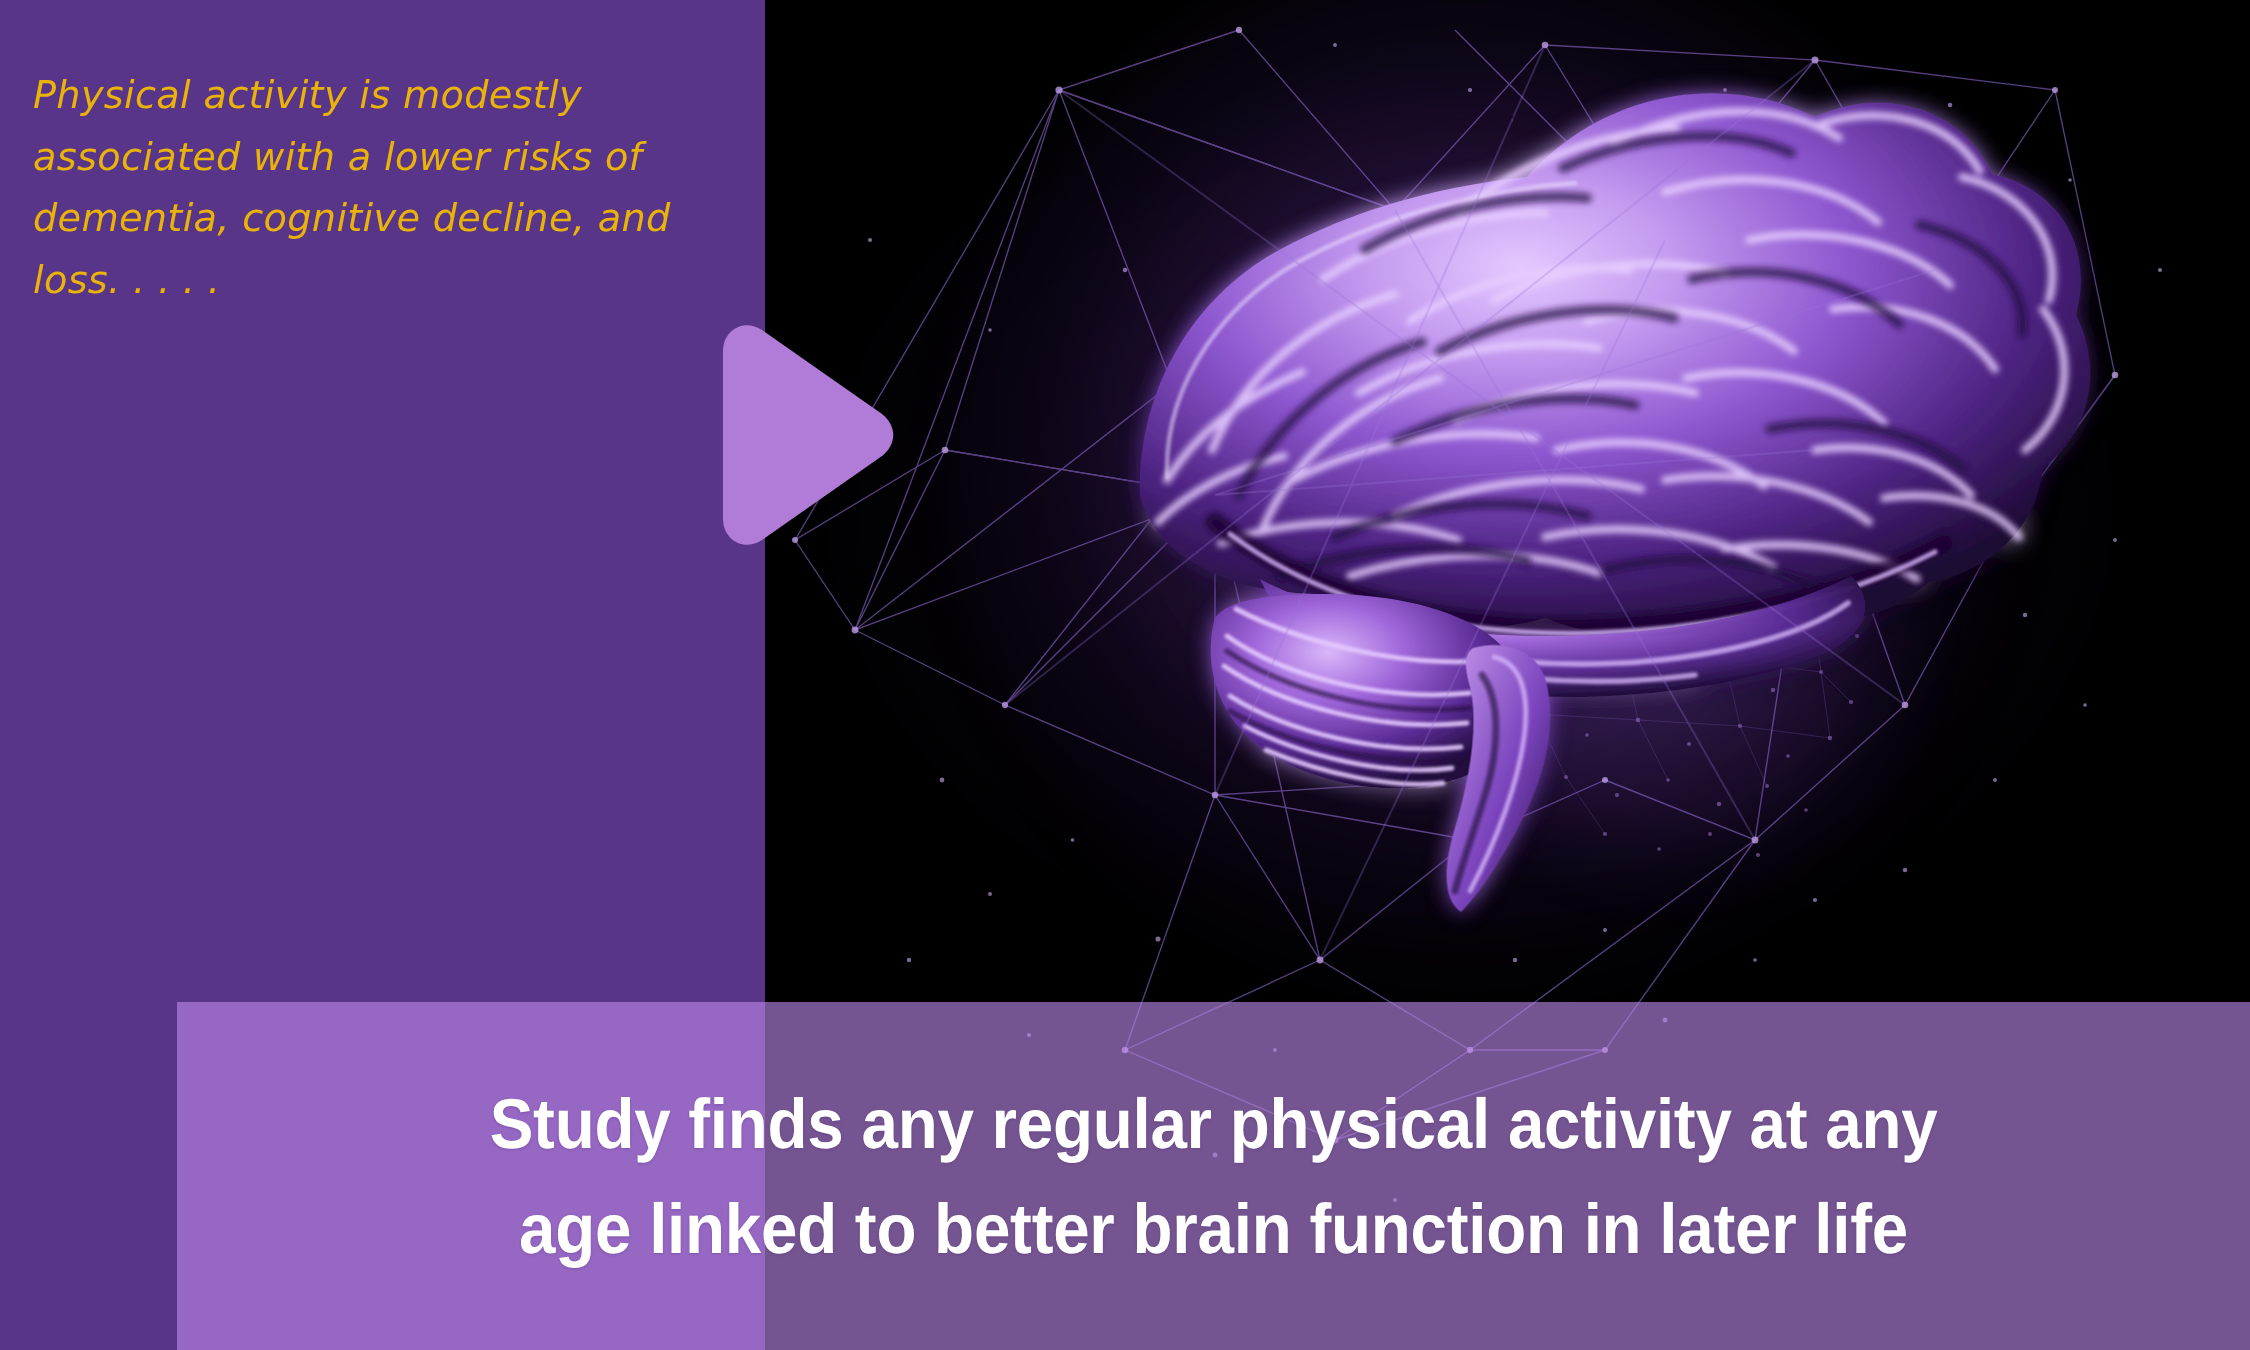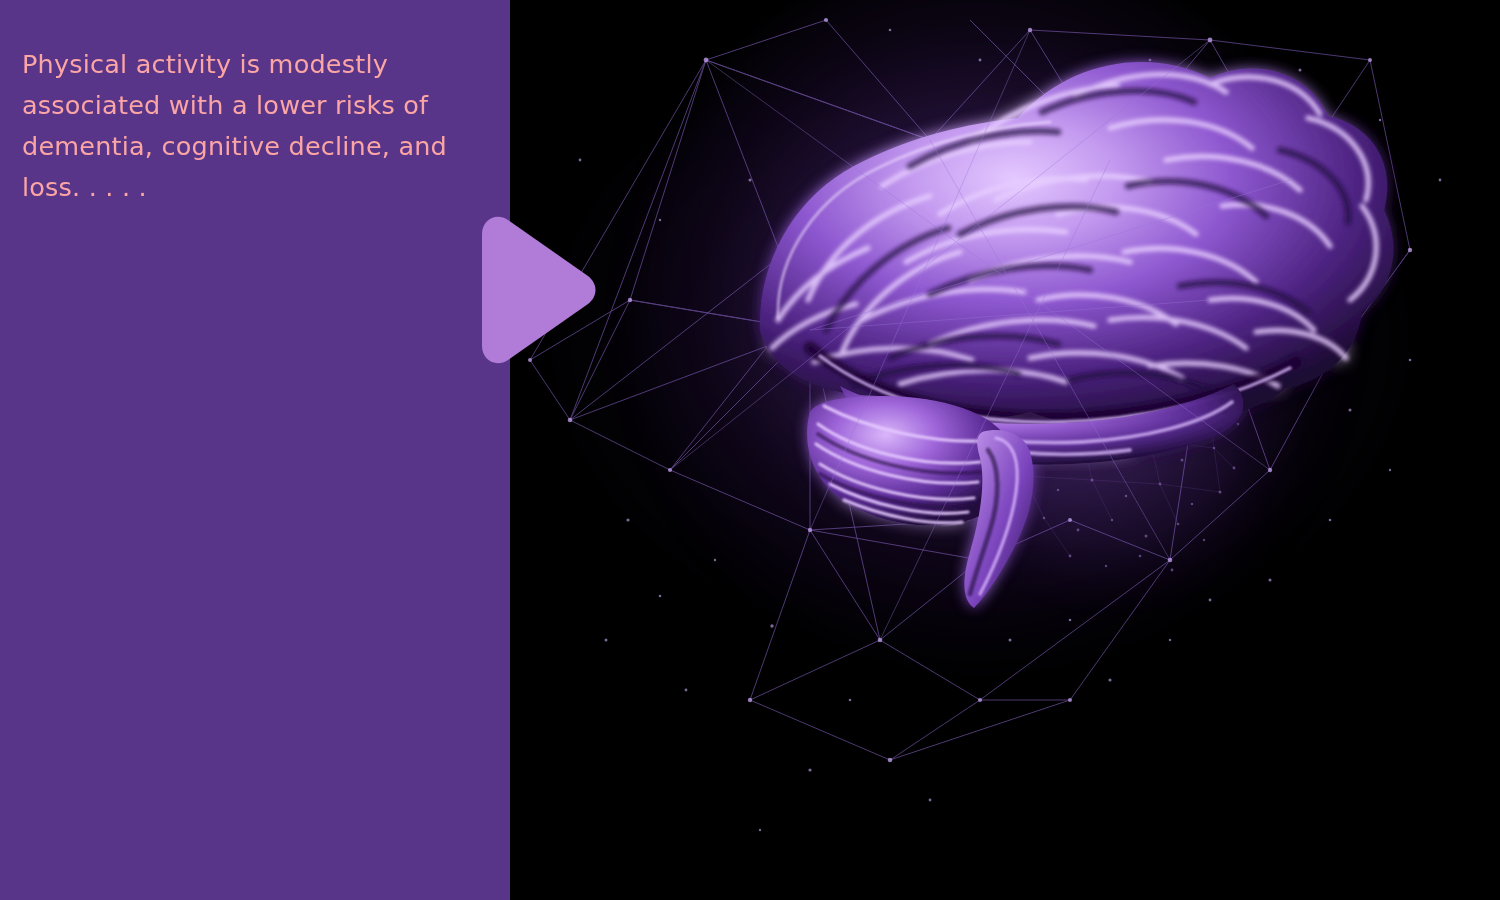--- a/index.html
+++ b/index.html
@@ -59,27 +59,28 @@
   #left-panel{
     position:absolute;
     left:0; top:0;
     width:510px; height:900px;
     background:#593589;
   }
   #quote{
     position:absolute;
     left:22px; top:44px;
     width:478px;
-    color:#fca5a5;
+    color:#eab308;
     font-family:"DejaVu Sans", sans-serif;
     font-size:25.5px;
     font-weight:400;
     line-height:41px;
     letter-spacing:0.2px;
     white-space:pre-line;
+    font-style:italic;
   }
 
   
   #play-btn{
     position:absolute;
     left:462px; top:212px;
     width:136px; height:156px;
   }
   #play-btn svg{display:block;width:136px;height:156px;}
 
@@ -453,14 +454,20 @@
     <svg viewBox="0 0 136 156">
       <path d="M20 22
                C 20 8, 34 0, 46 8
                L 126 64
                C 136 72, 136 84, 126 92
                L 46 148
                C 34 156, 20 148, 20 134 Z" fill="#b07cd8"></path>
     </svg>
   </div>
 
+  <div id="caption-bar">
+    <div id="caption-text">
+      <div>Study finds any regular physical activity at any</div>
+      <div>age linked to better brain function in later life</div>
+    </div>
+  </div>
 
 </div>
 
 </body></html>

